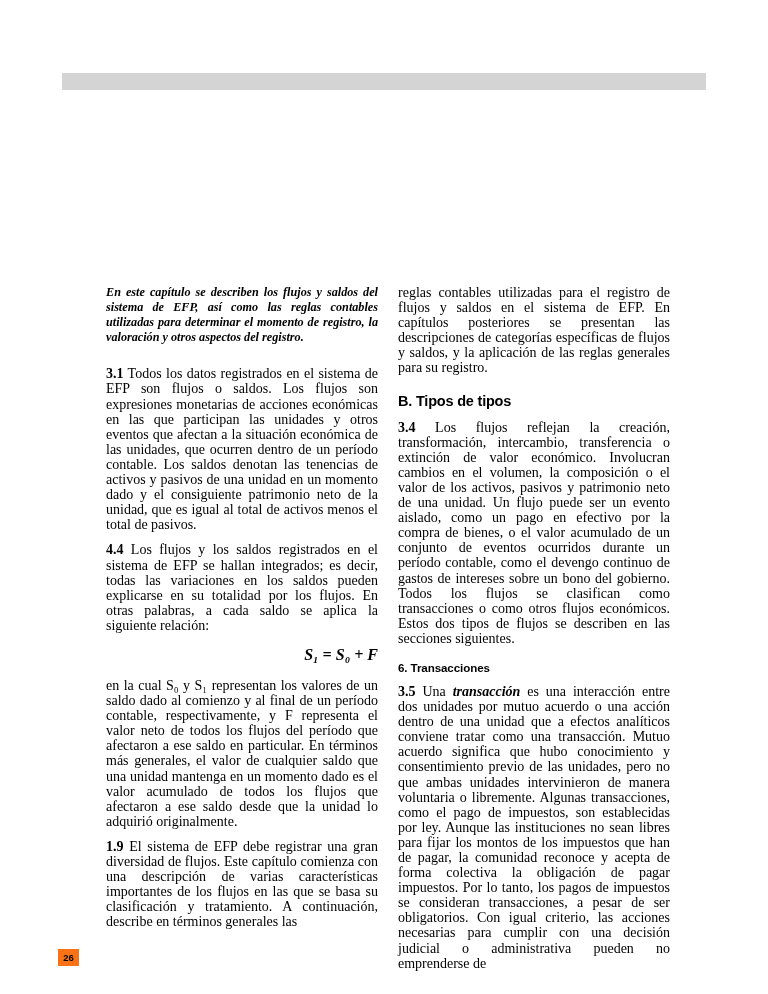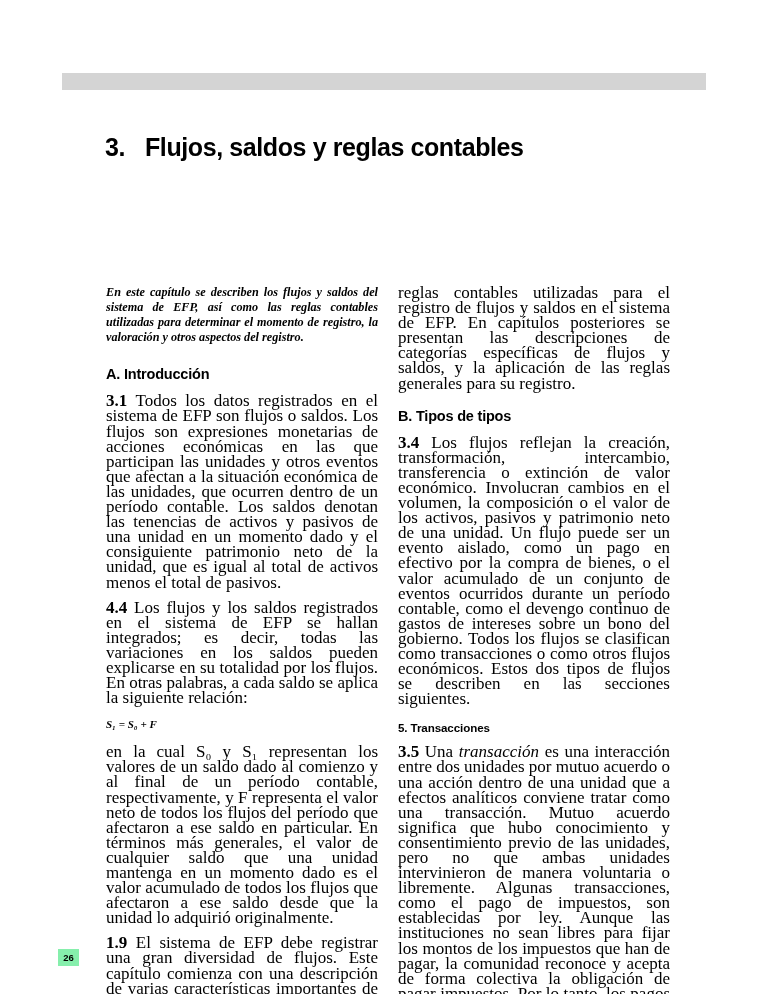--- a/index.html
+++ b/index.html
@@ -48,21 +48,21 @@
   .col {
     position: absolute;
     top: 0;
     width: 272px;
   }
   .col-left { left: 8px; }
   .col-right { left: 300px; }
 
   p {
     margin: 0 0 10px 0;
-    font-size: 17px;
+    font-size: 14px;
     line-height: 15.1px;
     text-align: justify;
     color: #000000;
   }
   p.abstract {
     font-style: italic;
     font-weight: bold;
     font-size: 12.2px;
     line-height: 15.1px;
     margin-bottom: 21px;
@@ -80,63 +80,59 @@
   }
   h2.section.first { margin-top: 4px; }
   h3.subsection {
     font-family: "Liberation Sans", sans-serif;
     font-size: 11.6px;
     font-weight: bold;
     margin: 15px 0 10px 0;
     letter-spacing: -0.1px;
   }
   .equation {
-    text-align: left;
+    text-align: right;
     font-style: italic;
     font-weight: bold;
-    font-size: 11px;
+    font-size: 16px;
     margin: 13px 0 14px 0;
     font-family: "Liberation Serif", serif;
   }
-  b.bi { font-style: italic; font-weight: normal; }
+  b.bi { font-style: italic; font-weight: bold; }
 
   .folio {
     position: absolute;
     left: 58px;
     top: 949px;
     width: 21px;
     height: 17px;
-    background: #86efac;
+    background: #f97316;
     font-family: "Liberation Sans", sans-serif;
     font-weight: bold;
     font-size: 9.5px;
     color: #000000;
     display: flex;
     align-items: center;
     justify-content: center;
   }
 </style>
 </head>
 <body>
 
 <div class="page">
 
   <div class="top-rule"></div>
 
-  <div class="chapter-title">
-    <span class="num">3.</span><span>Flujos, saldos y reglas contables</span>
-  </div>
 
   <div class="columns">
 
     <div class="col col-left">
 
       <p class="abstract">En este capítulo se describen los flujos y saldos del sistema de EFP, así como las reglas contables utilizadas para determinar el momento de registro, la valoración y otros aspectos del registro.</p>
 
-      <h2 class="section first">A.  Introducción</h2>
 
       <p><span class="pnum">3.1</span> <span>Todos los datos registrados en el sistema de EFP son flujos o saldos. Los flujos son expresiones monetarias de acciones económicas en las que participan las unidades y otros eventos que afectan a la situación económica de las unidades, que ocurren dentro de un período contable. Los saldos denotan las tenencias de activos y pasivos de una unidad en un momento dado y el consiguiente patrimonio neto de la unidad, que es igual al total de activos menos el total de pasivos.</span></p>
 
       <p class="tight"><span class="pnum">4.4</span> <span>Los flujos y los saldos registrados en el sistema de EFP se hallan integrados; es decir, todas las variaciones en los saldos pueden explicarse en su totalidad por los flujos. En otras palabras, a cada saldo se aplica la siguiente relación:</span></p>
 
       <div class="equation">S₁ = S₀ + F</div>
 
       <p>en la cual S₀ y S₁ representan los valores de un saldo dado al comienzo y al final de un período contable, respectivamente, y F representa el valor neto de todos los flujos del período que afectaron a ese saldo en particular. En términos más generales, el valor de cualquier saldo que una unidad mantenga en un momento dado es el valor acumulado de todos los flujos que afectaron a ese saldo desde que la unidad lo adquirió originalmente.</p>
 
       <p><span class="pnum">1.9</span> <span>El sistema de EFP debe registrar una gran diversidad de flujos. Este capítulo comienza con una descripción de varias características importantes de los flujos en las que se basa su clasificación y tratamiento. A continuación, describe en términos generales las</span></p>
@@ -144,21 +140,21 @@
     </div>
 
     <div class="col col-right">
 
       <p>reglas contables utilizadas para el registro de flujos y saldos en el sistema de EFP. En capítulos posteriores se presentan las descripciones de categorías específicas de flujos y saldos, y la aplicación de las reglas generales para su registro.</p>
 
       <h2 class="section">B.  Tipos de tipos</h2>
 
       <p><span class="pnum">3.4</span> <span>Los flujos reflejan la creación, transformación, intercambio, transferencia o extinción de valor económico. Involucran cambios en el volumen, la composición o el valor de los activos, pasivos y patrimonio neto de una unidad. Un flujo puede ser un evento aislado, como un pago en efectivo por la compra de bienes, o el valor acumulado de un conjunto de eventos ocurridos durante un período contable, como el devengo continuo de gastos de intereses sobre un bono del gobierno. Todos los flujos se clasifican como transacciones o como otros flujos económicos. Estos dos tipos de flujos se describen en las secciones siguientes.</span></p>
 
-      <h3 class="subsection">5. Transacciones</h3>
+      <h3 class="subsection">6. Transacciones</h3>
 
       <p><span class="pnum">3.5</span> <span>Una</span> <b class="bi">transacción</b> <span>es una interacción entre dos unidades por mutuo acuerdo o una acción dentro de una unidad que a efectos analíticos conviene tratar como una transacción. Mutuo acuerdo significa que hubo conocimiento y consentimiento previo de las unidades, pero no que ambas unidades intervinieron de manera voluntaria o libremente. Algunas transacciones, como el pago de impuestos, son establecidas por ley. Aunque las instituciones no sean libres para fijar los montos de los impuestos que han de pagar, la comunidad reconoce y acepta de forma colectiva la obligación de pagar impuestos. Por lo tanto, los pagos de impuestos se consideran transacciones, a pesar de ser obligatorios. Con igual criterio, las acciones necesarias para cumplir con una decisión judicial o administrativa pueden no emprenderse de</span></p>
 
     </div>
 
   </div>
 
   <div class="folio">26</div>
 
 </div>

